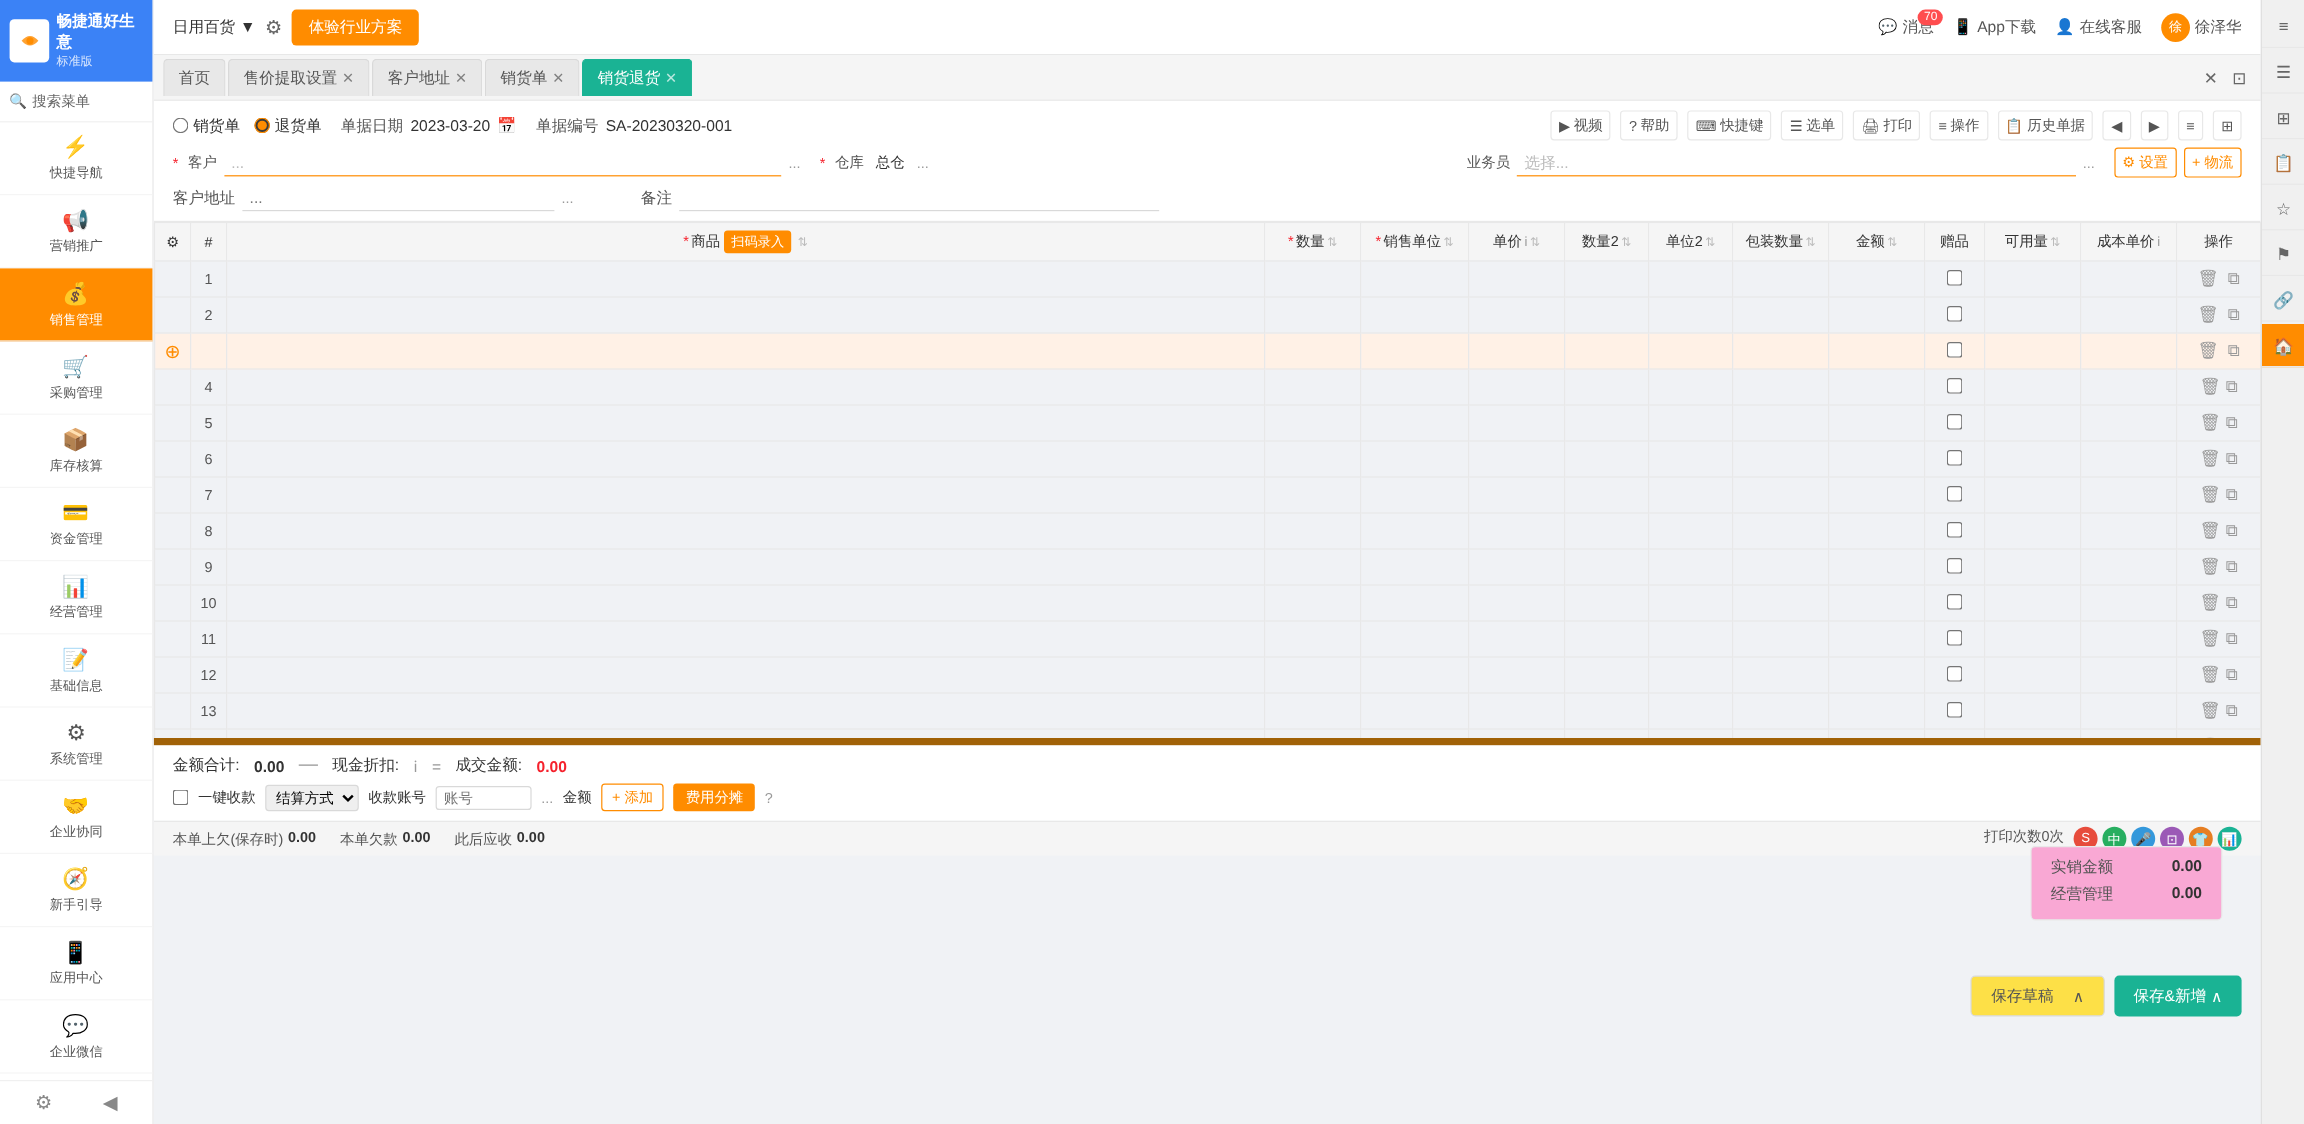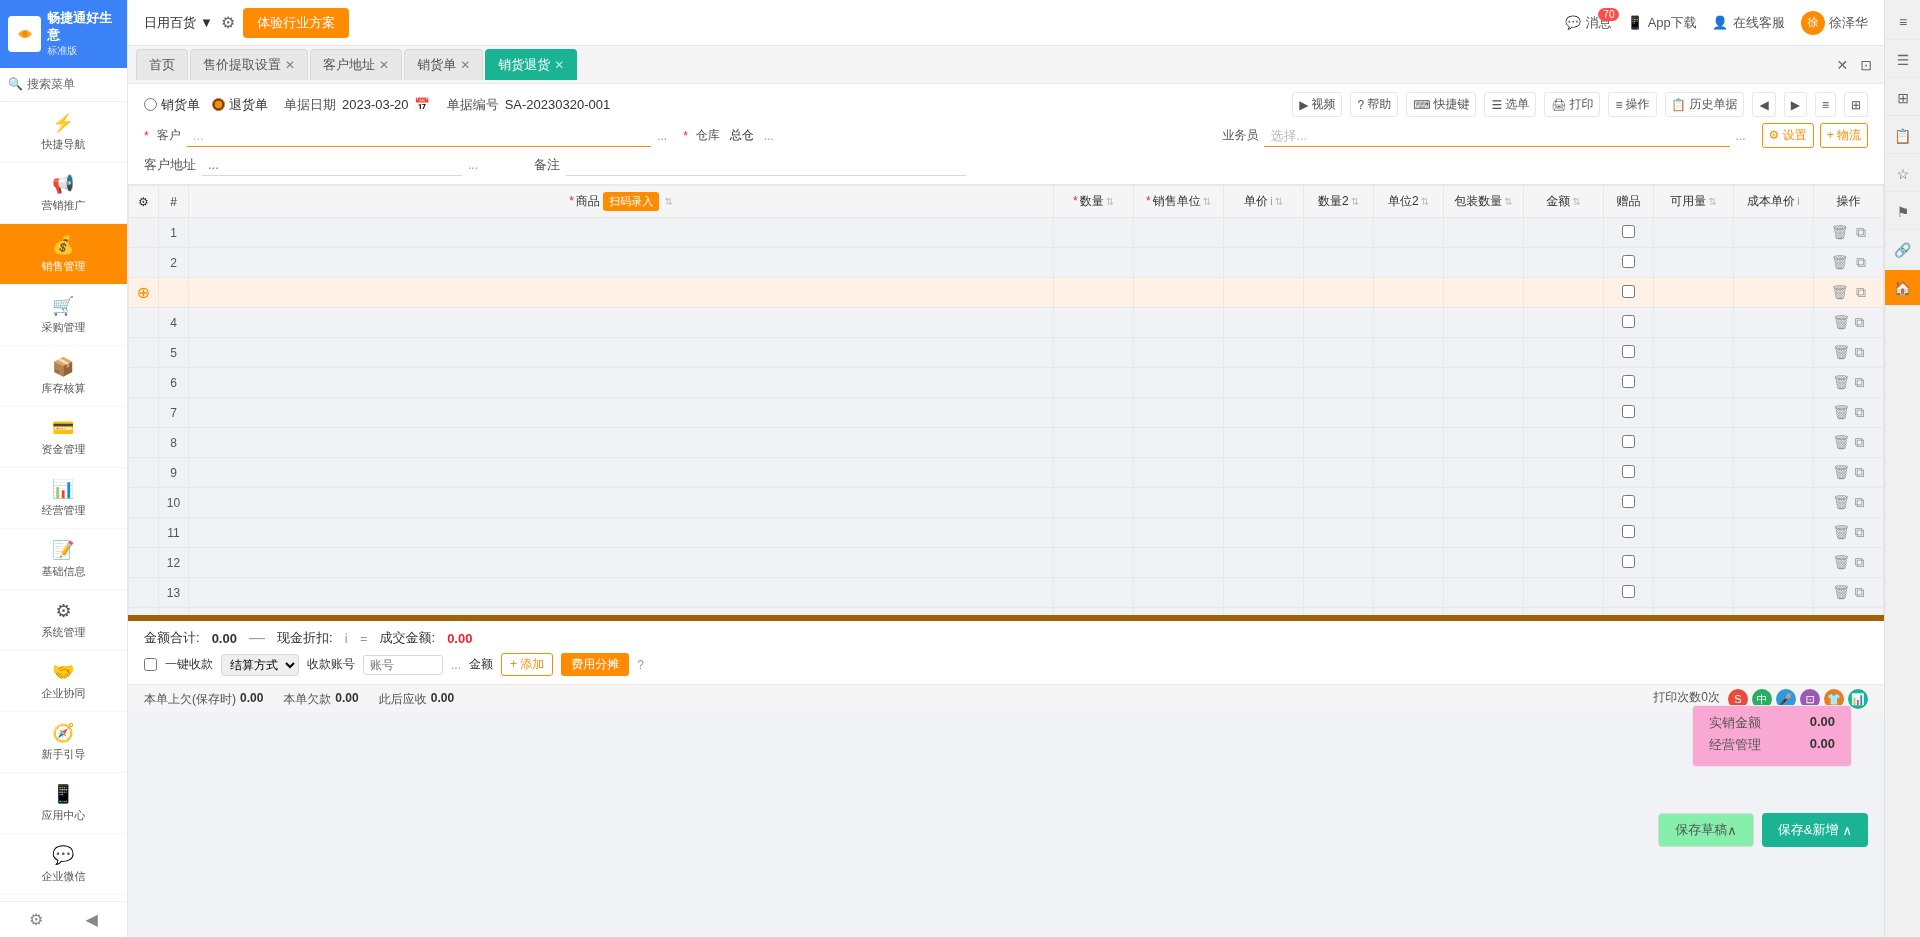--- a/index.html
+++ b/index.html
@@ -107,21 +107,21 @@
     .bottom-icon { width: 20px; height: 20px; border-radius: 50%; display: flex; align-items: center; justify-content: center; font-size: 11px; cursor: pointer; }
 
     
     .right-summary { position: absolute; bottom: 80px; right: 16px; background: #f9a8d4; border: 1px solid #e8e8e8; border-radius: 4px; padding: 8px 16px; min-width: 160px; }
     .summary-row { display: flex; justify-content: space-between; gap: 20px; font-size: 13px; margin-bottom: 4px; }
     .summary-label { color: #555; }
     .summary-value { font-weight: bold; color: #333; }
 
     
     .save-buttons { position: absolute; bottom: 46px; right: 16px; display: flex; gap: 8px; }
-    .btn-save-draft { background: #86efac; border: 1px solid #d9d9d9; color: #555; border-radius: 4px; padding: 7px 16px; cursor: pointer; font-size: 13px; display: flex; align-items: center; gap: 0; }
+    .btn-save-draft { background: #fde047; border: 1px solid #d9d9d9; color: #555; border-radius: 4px; padding: 7px 16px; cursor: pointer; font-size: 13px; display: flex; align-items: center; gap: 16px; }
     .btn-save-new { background: #1ab394; color: #fff; border: none; border-radius: 4px; padding: 7px 16px; cursor: pointer; font-size: 13px; display: flex; align-items: center; gap: 4px; }
 
     
     .tabs-end { margin-left: auto; display: flex; gap: 4px; }
     .tab-end-btn { cursor: pointer; color: #666; font-size: 14px; padding: 2px 4px; }
 
     .content-wrapper { flex: 1; display: flex; flex-direction: column; overflow: hidden; position: relative; }
 
     
     .right-sidebar { width: 36px; background: #f0f0f0; border-left: 1px solid #e0e0e0; display: flex; flex-direction: column; gap: 2px; padding: 4px 0; }

